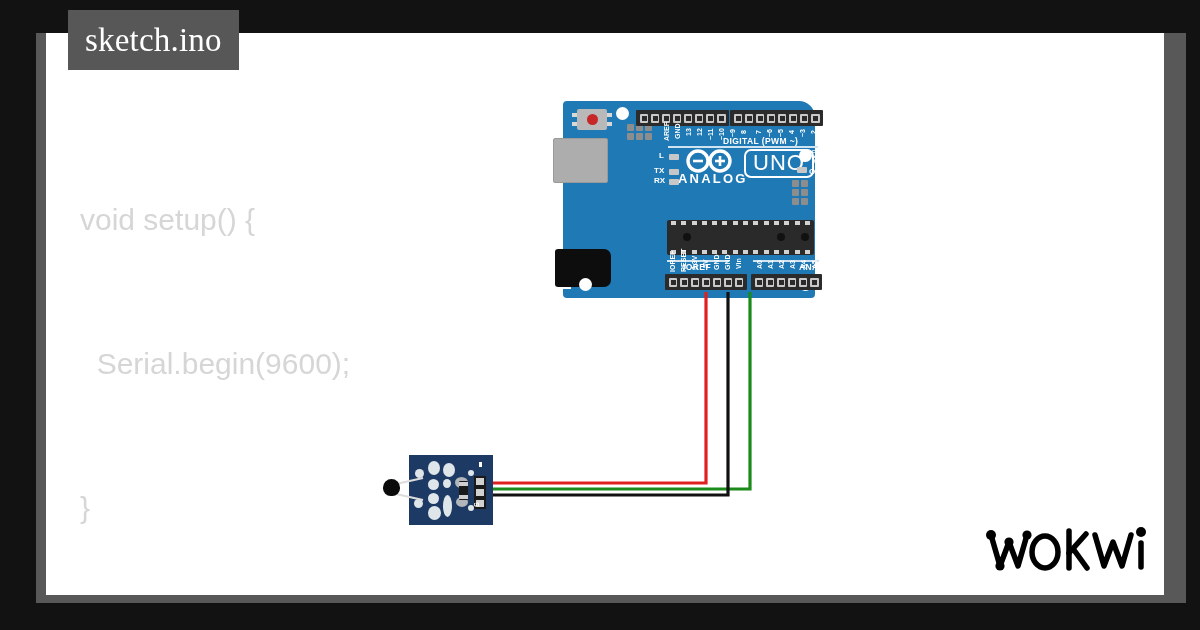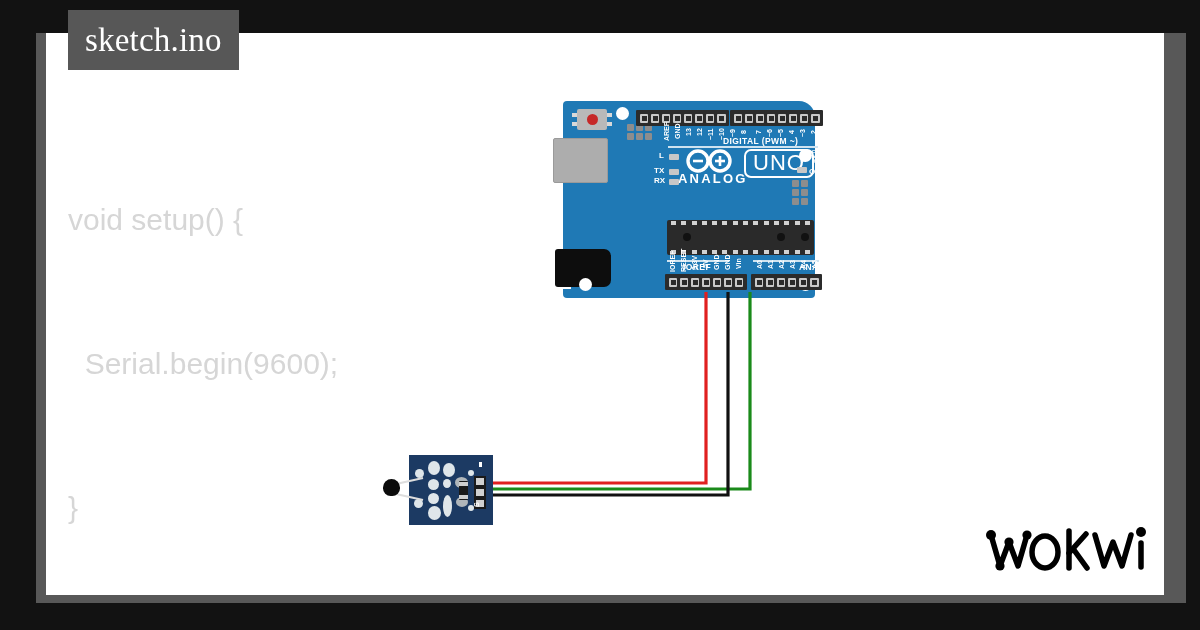--- a/index.html
+++ b/index.html
@@ -53,21 +53,21 @@
     position: absolute;
     left: 68px; top: 100px;
     width: 800px;
     color: #d6d6d6;
     font-size: 30px;
     line-height: 48px;
     font-family: "Liberation Sans", sans-serif;
     white-space: pre;
     z-index: 5;
   }
-  .code-line { white-space: pre; }
+  .code-line { white-space: pre; margin-left: 12px; }
 
   
   .board {
     position: absolute;
     left: 563px; top: 101px;
     width: 252px; height: 197px;
     z-index: 10;
   }
   .board-pcb {
     position: absolute; inset: 0;

